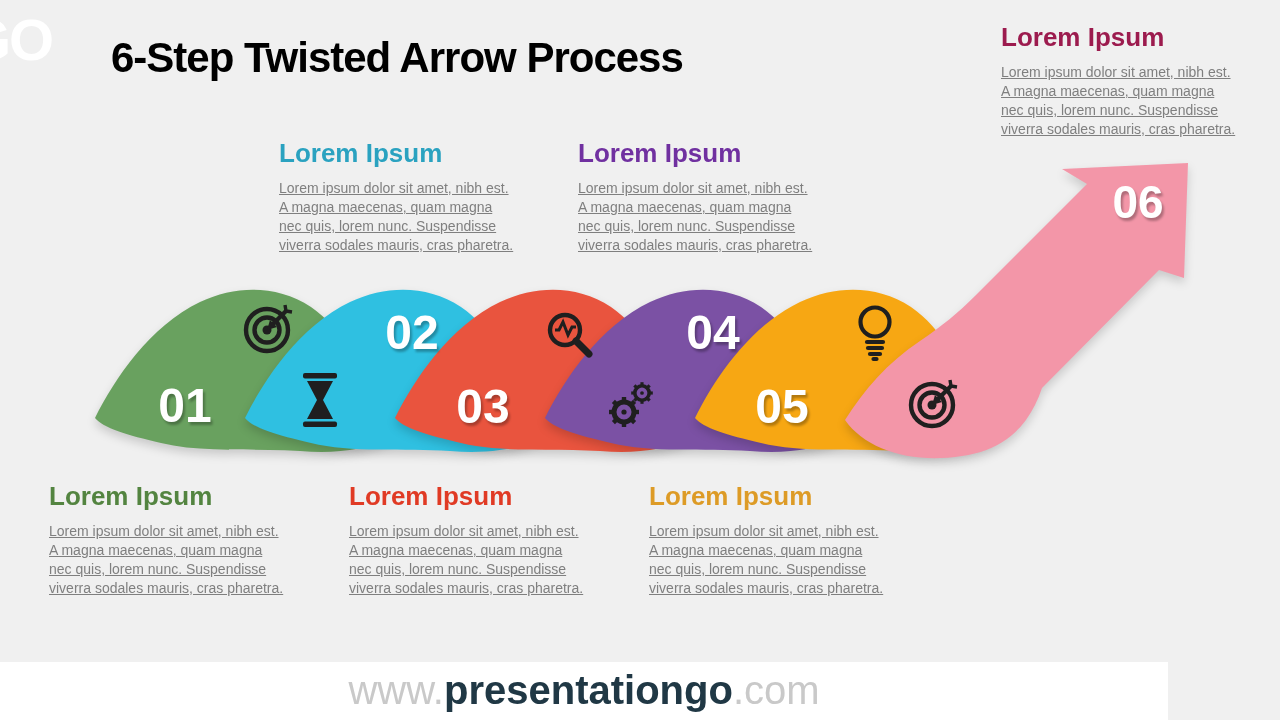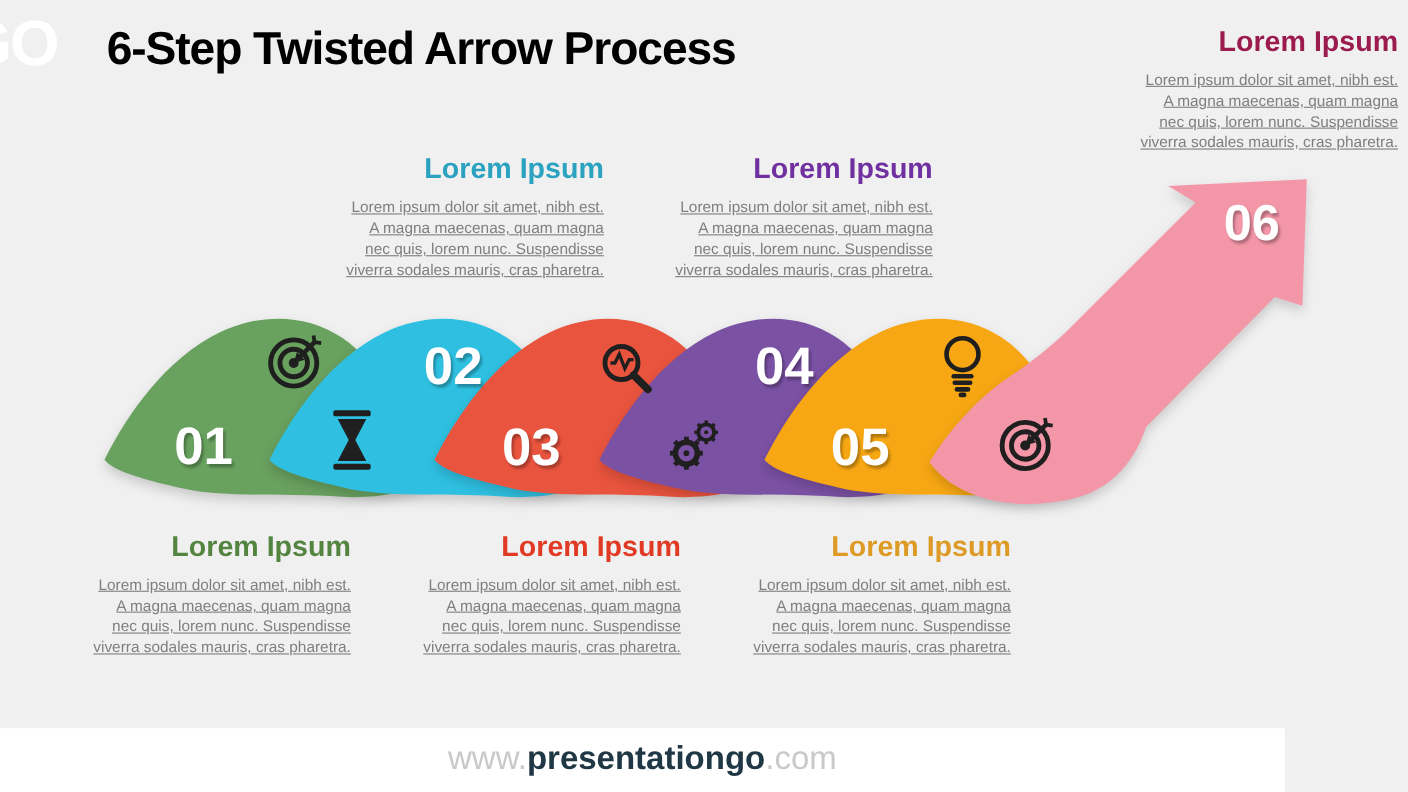--- a/index.html
+++ b/index.html
@@ -7,44 +7,44 @@
     width:1280px;height:720px;position:relative;overflow:hidden;
     background:var(--background,#f0f0f0);
     font-family:"Liberation Sans",sans-serif;
   }
   .logo{
     position:absolute;left:-34px;top:6px;
     font-size:58px;font-weight:800;letter-spacing:-2px;
     color:var(--logo-color,#ffffff);
   }
   .title{
-    position:absolute;left:97px;top:20px;margin:0;
+    position:absolute;left:97px;top:20px;margin:14px;
     font-size:42px;font-weight:700;letter-spacing:-1px;
     color:var(--title-color,#000000);
   }
   .braid{position:absolute;left:0;top:0;width:1280px;height:720px;}
   .petal,.arrow{filter:drop-shadow(0 5px 5px rgba(0,0,0,0.16));}
   .num{
     font-family:"Liberation Sans",sans-serif;font-weight:800;font-size:48px;
     fill:var(--number-color,#ffffff);text-anchor:middle;
     filter:drop-shadow(2px 3px 1px rgba(0,0,0,0.28));
   }
   .num-sm{font-size:46px;}
   .icon{color:var(--icon-color,#1f1f1f);}
-  .tblock{position:absolute;width:270px;text-align:right;}
+  .tblock{position:absolute;width:270px;text-align:left;}
   .tb-heading{margin:0 0 13px 0;font-size:26px;font-weight:700;line-height:1;}
   .tb-line{
     margin:0;font-size:14px;line-height:19px;
     color:var(--body-text,#7f7f7f);
     text-decoration:underline;
   }
   .footer{
     position:absolute;left:0;bottom:0;width:1168px;height:58px;
     background:var(--footer-bg,#ffffff);
-    text-align:center;line-height:56px;font-size:30px;
+    text-align:center;line-height:56px;font-size:40px;
   }
   .f-gray{color:var(--footer-gray,#c9c9c9);}
   .f-brand{color:var(--footer-brand,#203845);font-weight:600;}
 </style>
 </head>
 <body>
 
 <div class="logo">GO</div>
 <h1 class="title">6-Step Twisted Arrow Process</h1>
 

